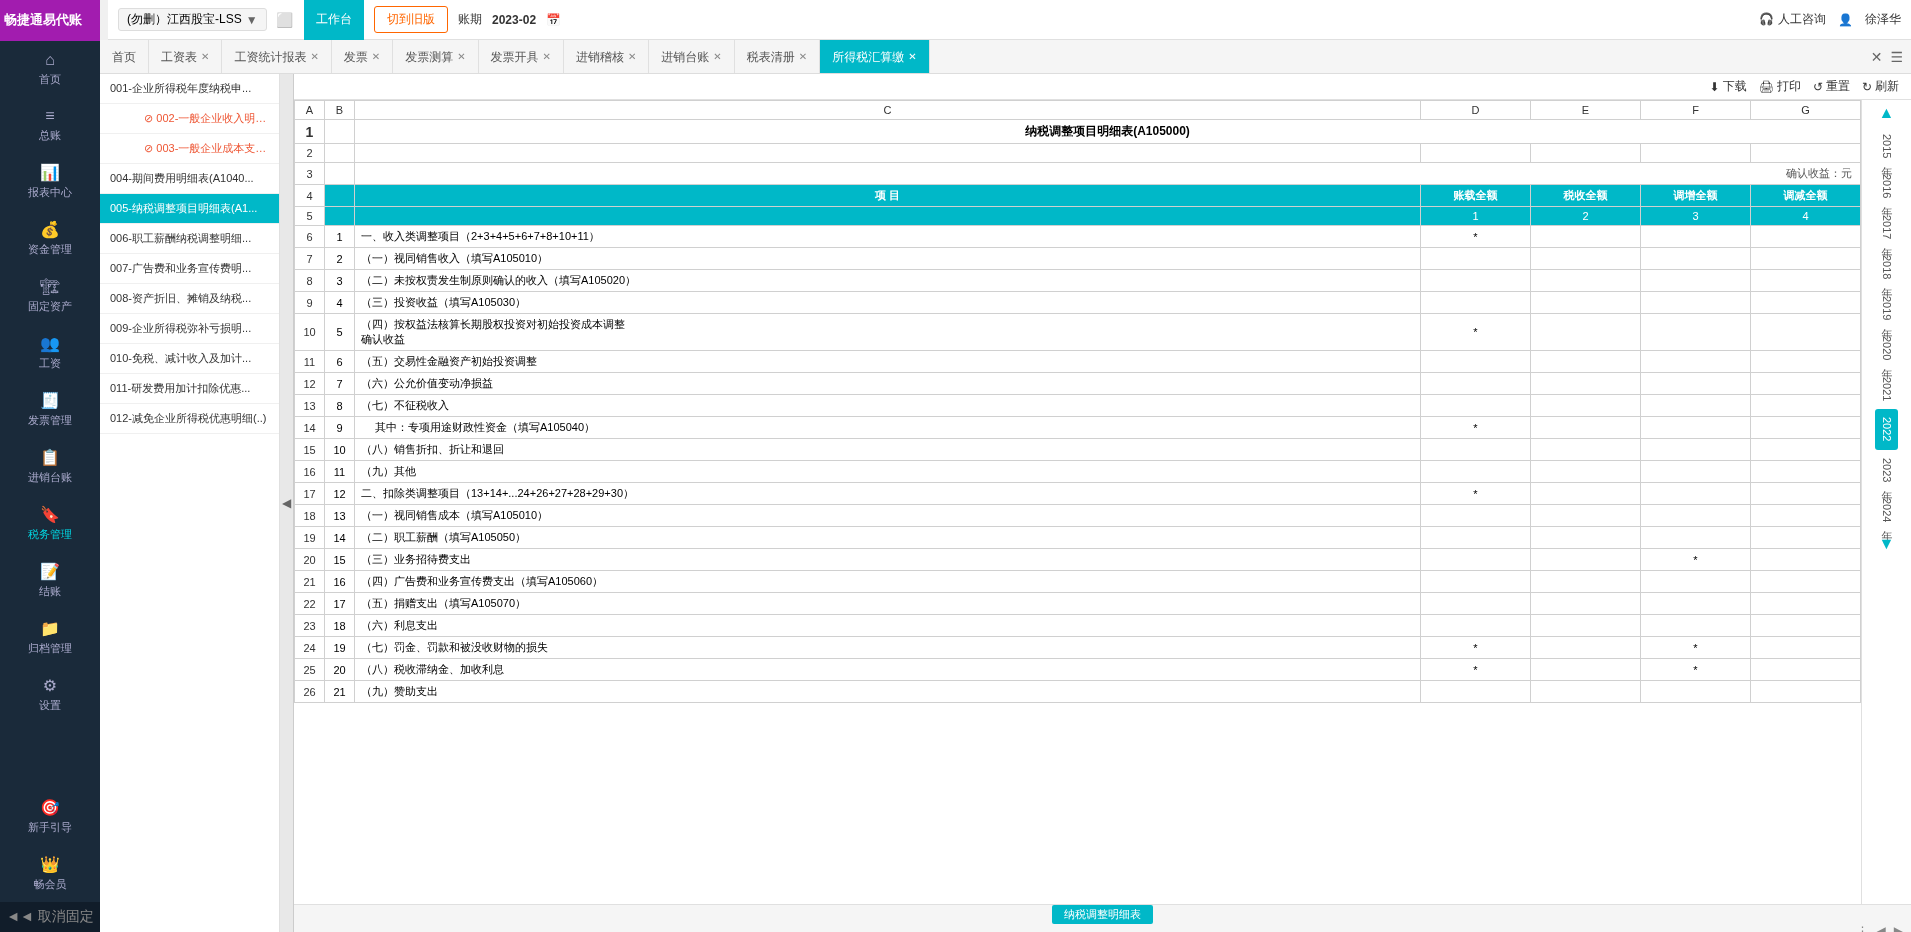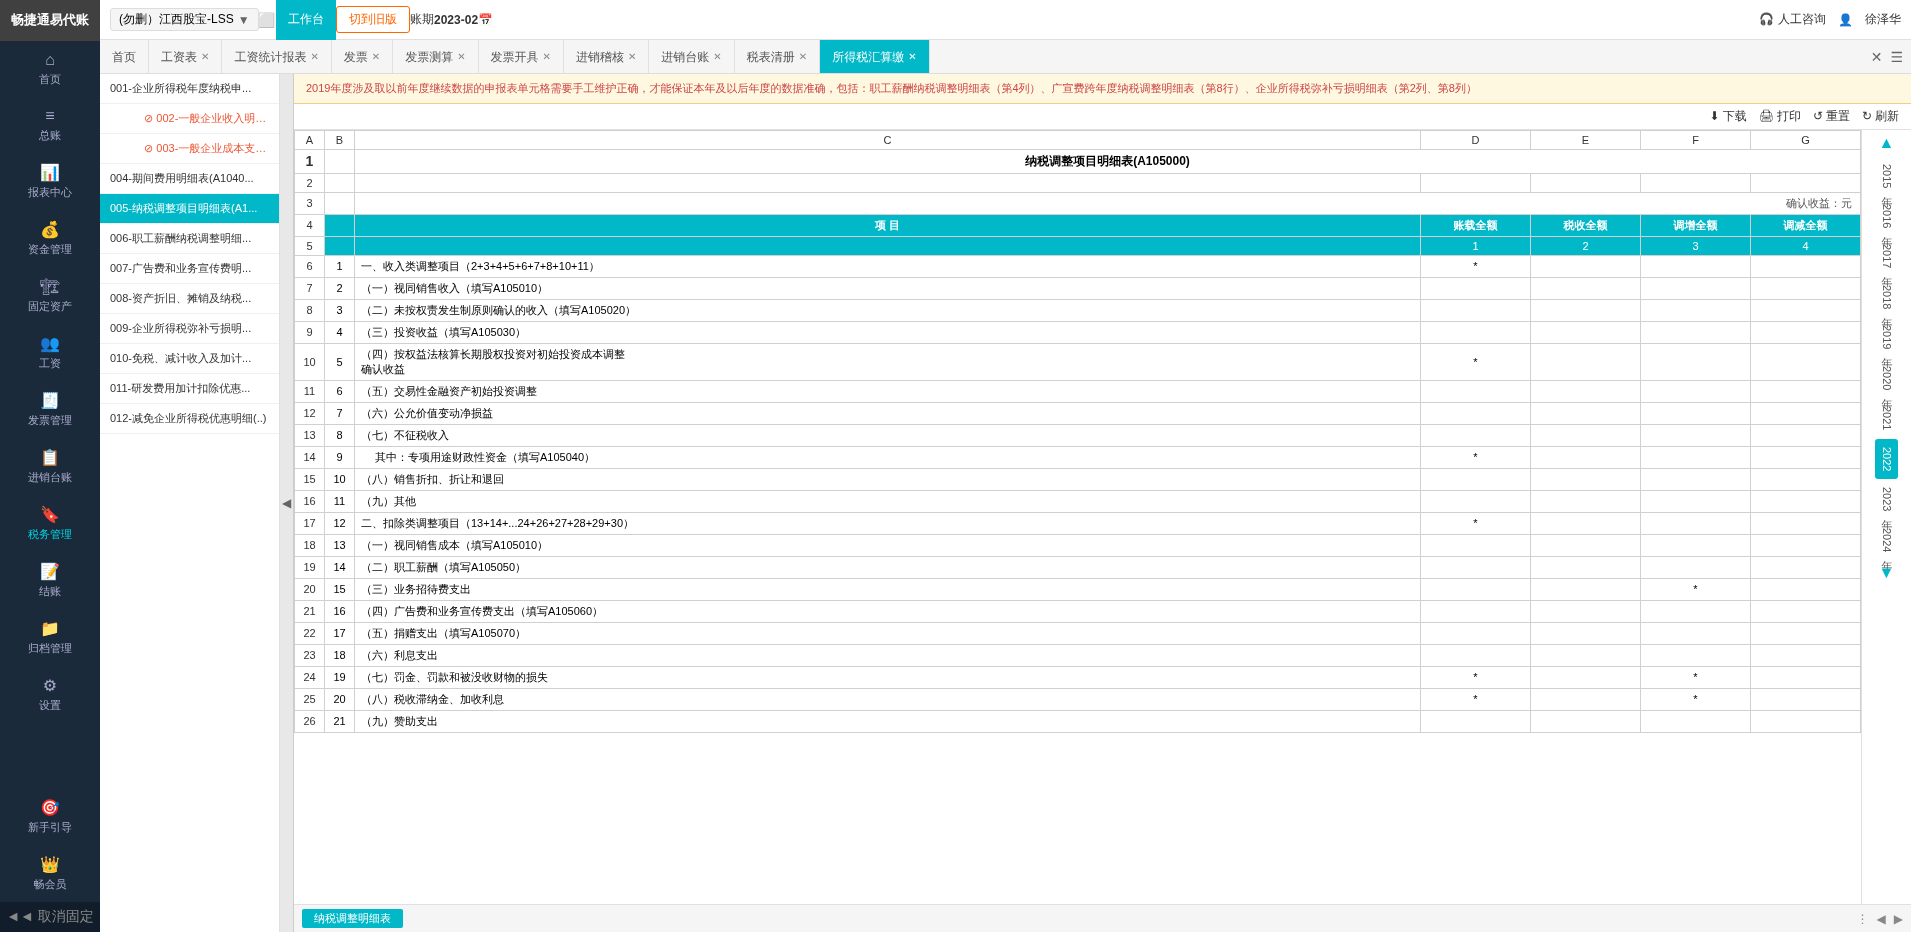--- a/index.html
+++ b/index.html
@@ -1,31 +1,31 @@
 <!DOCTYPE html>
 <html><head>
   <meta charset="utf-8">
   <style>
     * { box-sizing: border-box; margin: 0; padding: 0; }
     body { font-family: 'Microsoft YaHei', SimHei, sans-serif; font-size: 12px; background: #f0f0f0; display: flex; height: 932px; overflow: hidden; }
 
     
     .sidebar { width: 100px; background: #1a2a3a; display: flex; flex-direction: column; height: 100%; flex-shrink: 0; }
-    .sidebar-logo { background: #404040; color: white; text-align: center; padding: 12px 4px; font-size: 13px; font-weight: bold; line-height: 1.3; }
+    .sidebar-logo { background: #a21caf; color: white; text-align: left; padding: 12px 4px; font-size: 13px; font-weight: bold; line-height: 1.3; }
     .sidebar-item { display: flex; flex-direction: column; align-items: center; padding: 10px 4px; color: #aac; cursor: pointer; font-size: 11px; gap: 3px; }
     .sidebar-item.active { color: #00d4e0; }
     .sidebar-item .icon { font-size: 16px; }
     .sidebar-bottom { margin-top: auto; }
     .sidebar-fix { background: #111d2a; color: #888; text-align: center; padding: 6px; font-size: 14px; cursor: pointer; }
 
     
     .main { flex: 1; display: flex; flex-direction: column; overflow: hidden; }
 
     
-    .topbar { background: #fff; height: 40px; display: flex; align-items: center; padding: 0 10px; border-bottom: 1px solid #e0e0e0; gap: 0; flex-shrink: 0; }
+    .topbar { background: #fff; height: 40px; display: flex; align-items: center; padding: 0 10px; border-bottom: 1px solid #e0e0e0; gap: 10px; flex-shrink: 0; margin-left: 8px; }
     .company-select { display: flex; align-items: center; gap: 4px; background: #f5f5f5; border: 1px solid #ddd; border-radius: 3px; padding: 2px 8px; font-size: 12px; cursor: pointer; }
     .company-select .arrow { color: #666; }
     .btn-workbench { background: #00b8c8; color: white; border: none; border-radius: 3px; padding: 16px 12px; cursor: pointer; font-size: 12px; }
     .btn-old { background: #fff; border: 1px solid #ff6600; color: #ff6600; border-radius: 3px; padding: 4px 12px; cursor: pointer; font-size: 12px; }
     .topbar-right { margin-left: auto; display: flex; align-items: center; gap: 12px; color: #333; font-size: 12px; cursor: pointer; padding-left: 44px; }
 
     
     .tabs { background: #f5f5f5; border-bottom: 1px solid #ddd; display: flex; align-items: center; flex-shrink: 0; height: 34px; overflow: hidden; }
     .tab { padding: 0 12px; height: 34px; line-height: 34px; cursor: pointer; font-size: 12px; color: #555; white-space: nowrap; border-right: 1px solid #e0e0e0; display: flex; align-items: center; gap: 4px; }
     .tab.active { background: #00b8c8; color: white; }
@@ -66,21 +66,21 @@
     table th, table td { border: 1px solid #d0d0d0; padding: 3px 6px; white-space: nowrap; }
     .col-header { background: #fff; font-weight: normal; text-align: center; color: #333; }
     .row-header { background: #fff; text-align: center; color: #333; font-weight: normal; min-width: 30px; }
     .table-title-row td { background: #fff; text-align: center; font-size: 14px; font-weight: bold; }
     .data-row td { background: #fff; }
     td.hang { min-width: 30px; text-align: center; }
     td.xm { min-width: 280px; }
     td.num-col { min-width: 100px; text-align: center; }
 
     
-    .bottom-bar { background: #f5f5f5; border-top: 1px solid #e0e0e0; height: 28px; display: flex; align-items: center; padding: 0 8px; flex-shrink: 0; }
+    .bottom-bar { background: #f5f5f5; border-top: 1px solid #e0e0e0; height: 28px; display: flex; align-items: center; padding: 0 8px; flex-shrink: 0; flex-direction: column; }
     .bottom-sheet-tab { padding: 2px 12px; background: #00b8c8; color: white; font-size: 11px; border-radius: 2px; cursor: pointer; }
     .bottom-right { margin-left: auto; display: flex; align-items: center; gap: 8px; color: #888; font-size: 12px; }
   </style>
 </head>
 <body>
 
 <div class="sidebar">
   <div class="sidebar-logo">畅捷通易代账</div>
   <div class="sidebar-item">
     <span class="icon">⌂</span>
@@ -223,21 +223,20 @@
       <div class="left-panel-item">009-企业所得税弥补亏损明...</div>
       <div class="left-panel-item">010-免税、减计收入及加计...</div>
       <div class="left-panel-item">011-研发费用加计扣除优惠...</div>
       <div class="left-panel-item">012-减免企业所得税优惠明细(..)</div>
     </div>
 
     <div class="left-panel-collapse">◀</div>
 
     <div class="spreadsheet-area">
 
-      <div class="warning-bar">2019年度涉及取以前年度继续数据的申报表单元格需要手工维护正确，才能保证本年及以后年度的数据准确，包括：职工薪酬纳税调整明细表（第4列）、广宣费跨年度纳税调整明细表（第8行）、企业所得税弥补亏损明细表（第2列、第8列）</div>
 
       <div class="spreadsheet-toolbar">
         <div class="toolbar-btn">
           <span>⬇</span>
           <span>下载</span>
         </div>
         <div class="toolbar-btn">
           <span>🖨</span>
           <span>打印</span>
         </div>

